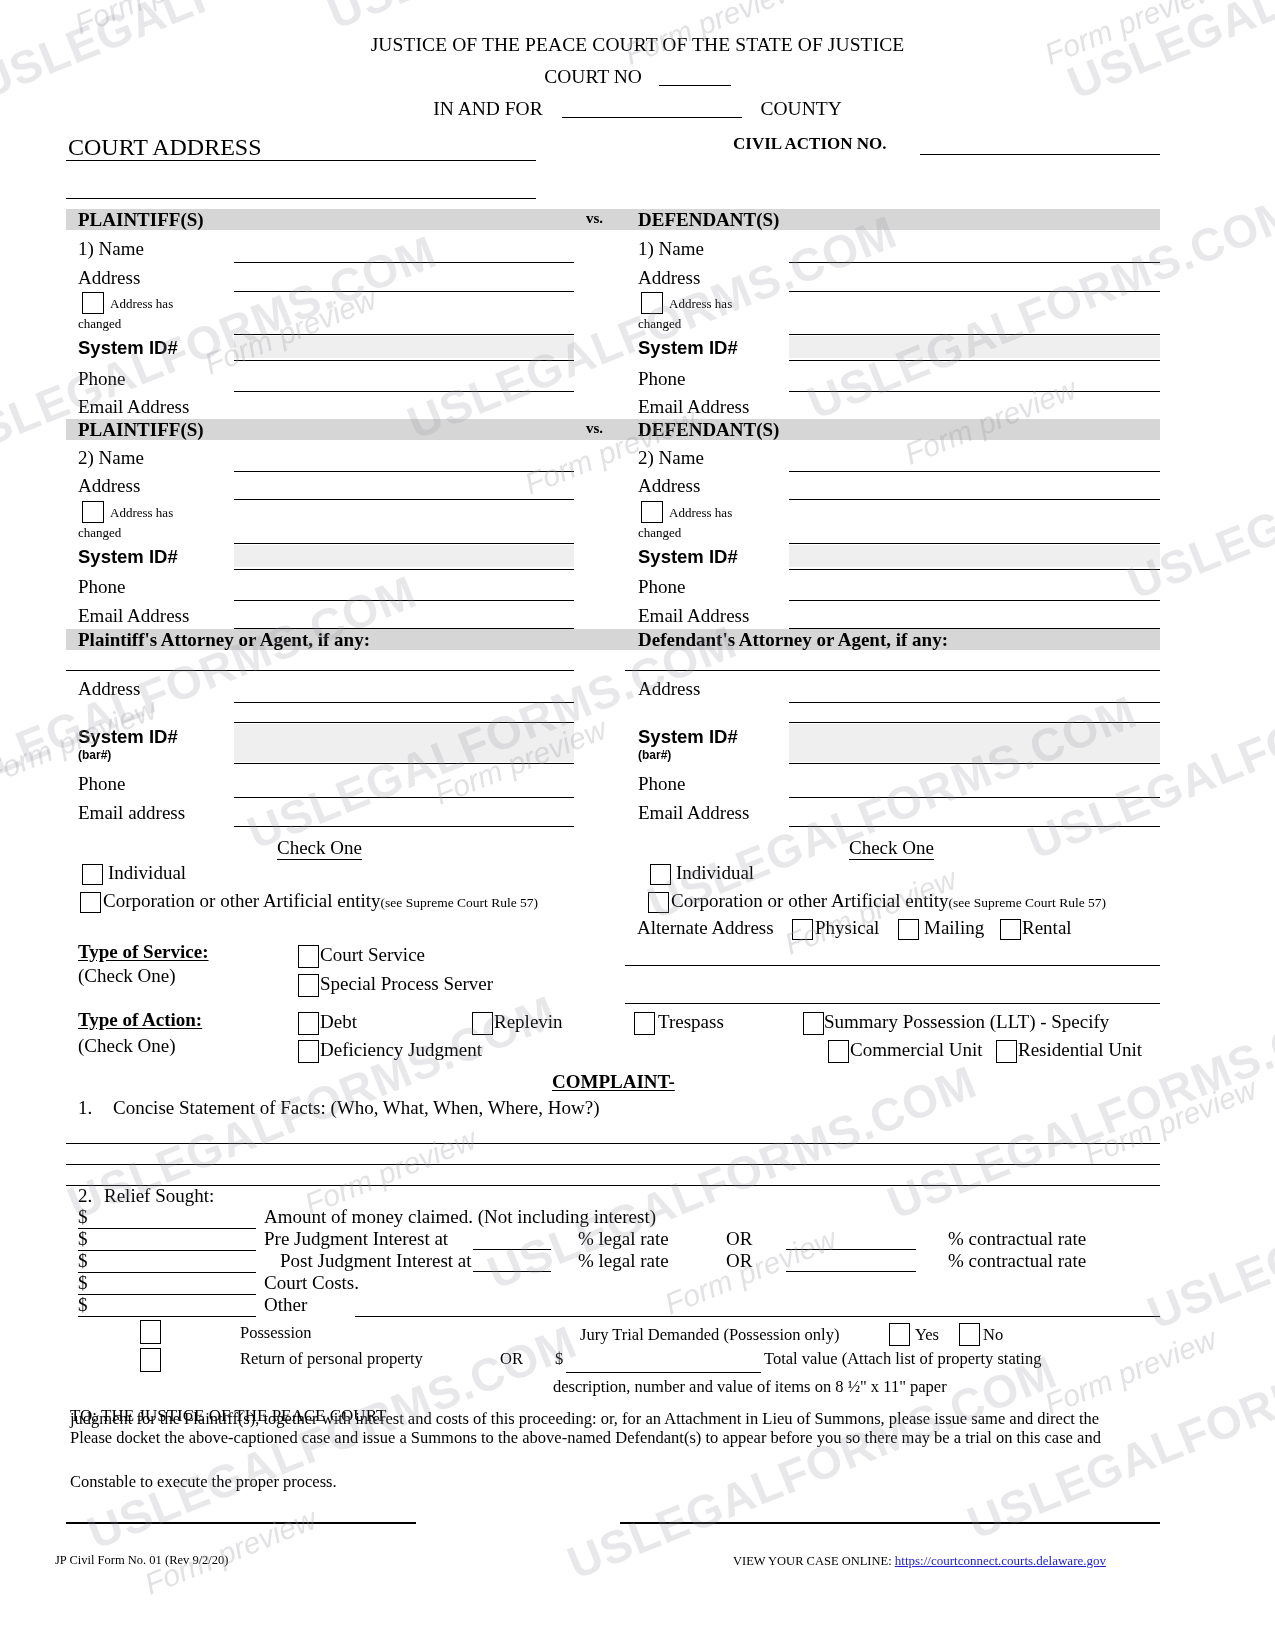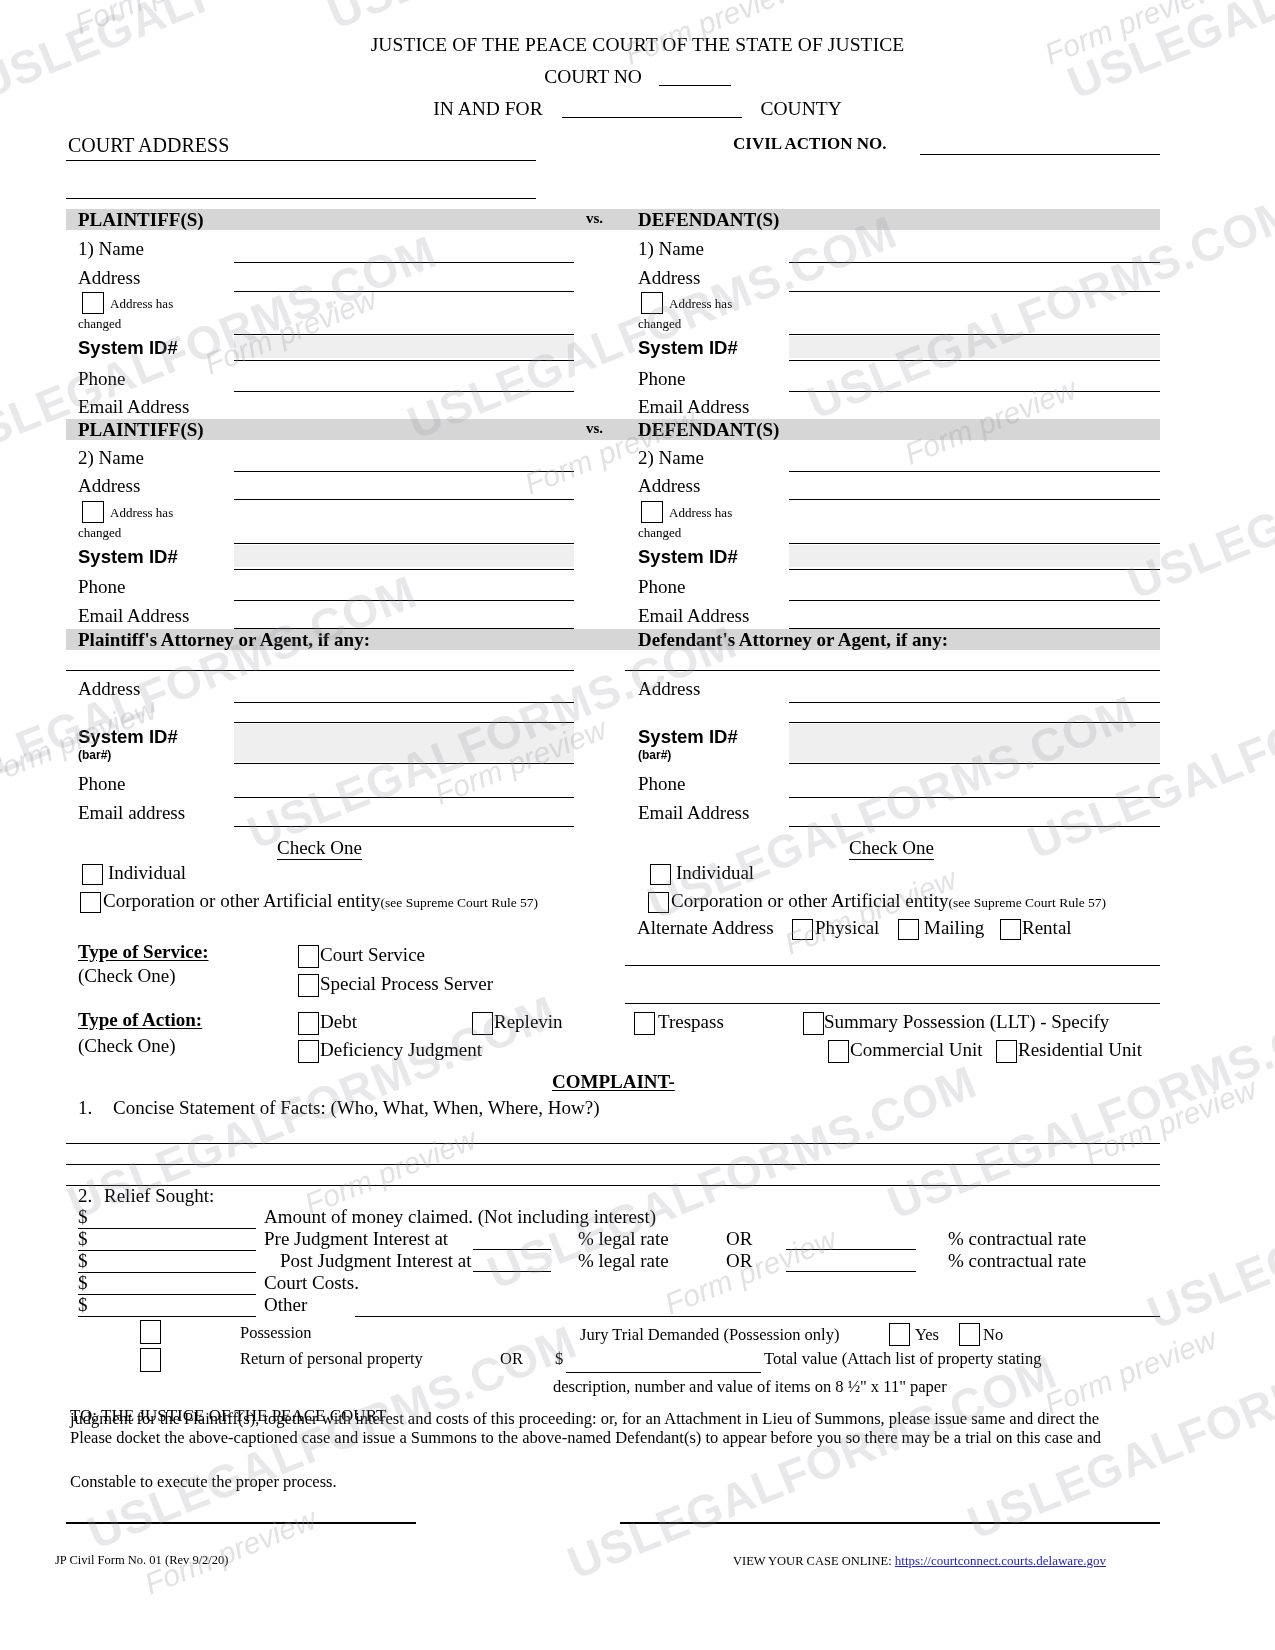--- a/index.html
+++ b/index.html
@@ -30,21 +30,21 @@
     color:rgba(160,160,168,0.30); transform:rotate(-22deg);
   }
 
   
   .hdr { text-align:center; padding-top:34px; z-index:2; position:relative; }
   .hdr-title { font-size:19.5px; letter-spacing:.1px; }
   .hdr-row { font-size:19.5px; margin-top:10px; }
   .ul-inline { display:inline-block; border-bottom:1.6px solid #000; height:20px; vertical-align:-3px; }
 
   .court-row { position:relative; margin-top:14px; height:28px; }
-  .court-addr { position:absolute; left:68px; top:0; font-size:20px; }
+  .court-addr { position:absolute; left:68px; top:0; font-size:24px; }
   .civil-action { position:absolute; left:733px; top:0; font-size:17px; font-weight:bold; }
   .civil-line { position:absolute; left:920px; top:20px; width:240px; border-bottom:1.6px solid #000; }
 
   .addr-line { position:absolute; border-bottom:1.7px solid #000; }
 
   
   .instruct {
     position:absolute; left:637px; top:161px; width:475px;
     color:#1a1a8c; font-family:"Liberation Sans", sans-serif;
     font-weight:bold; font-size:15.5px; line-height:1.35; z-index:3;

